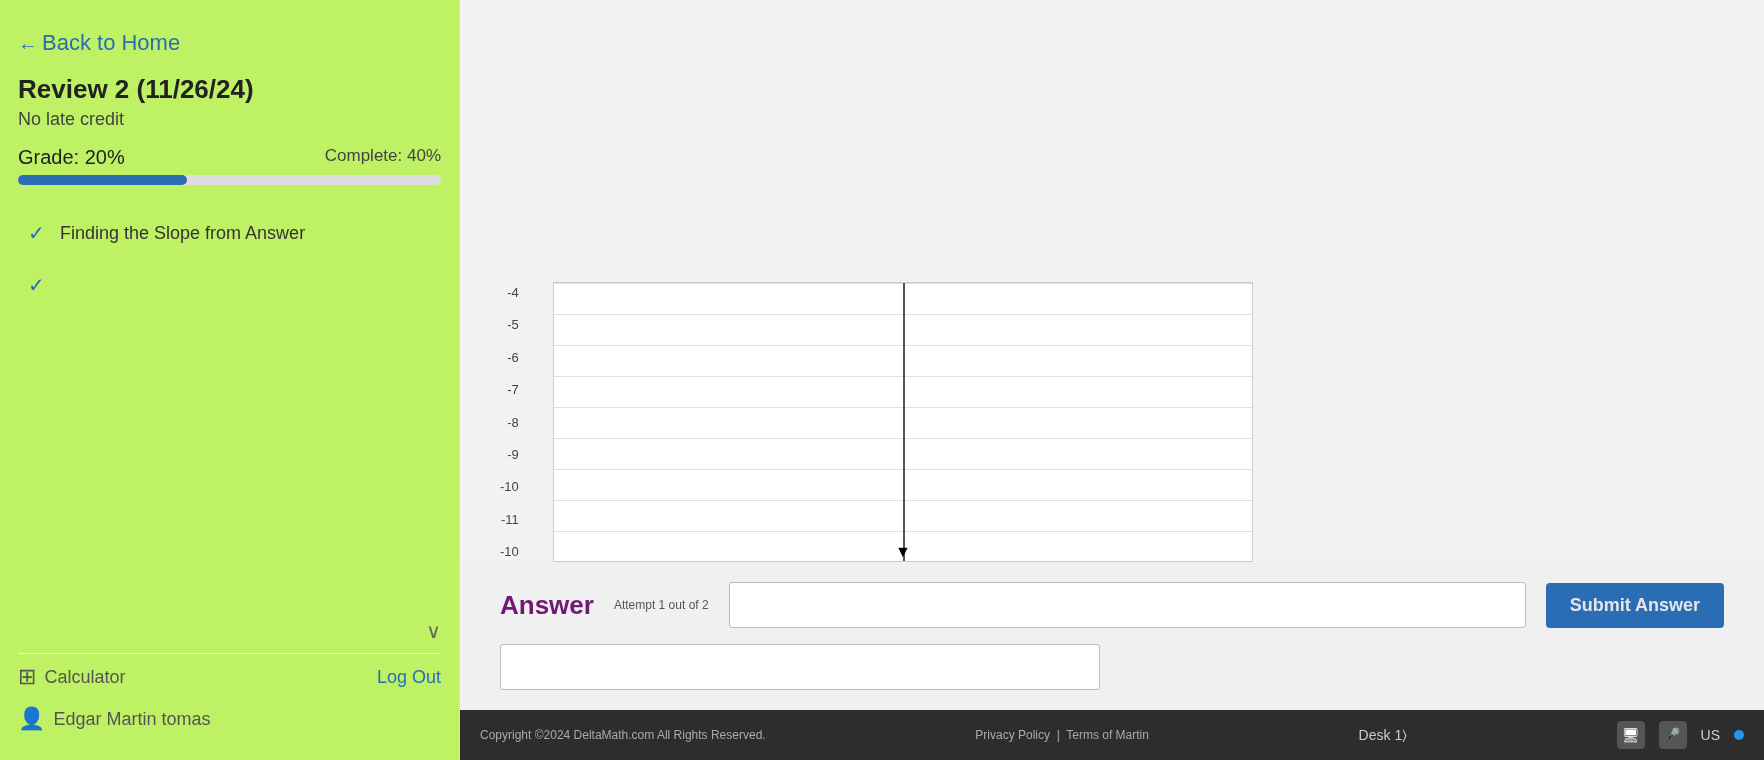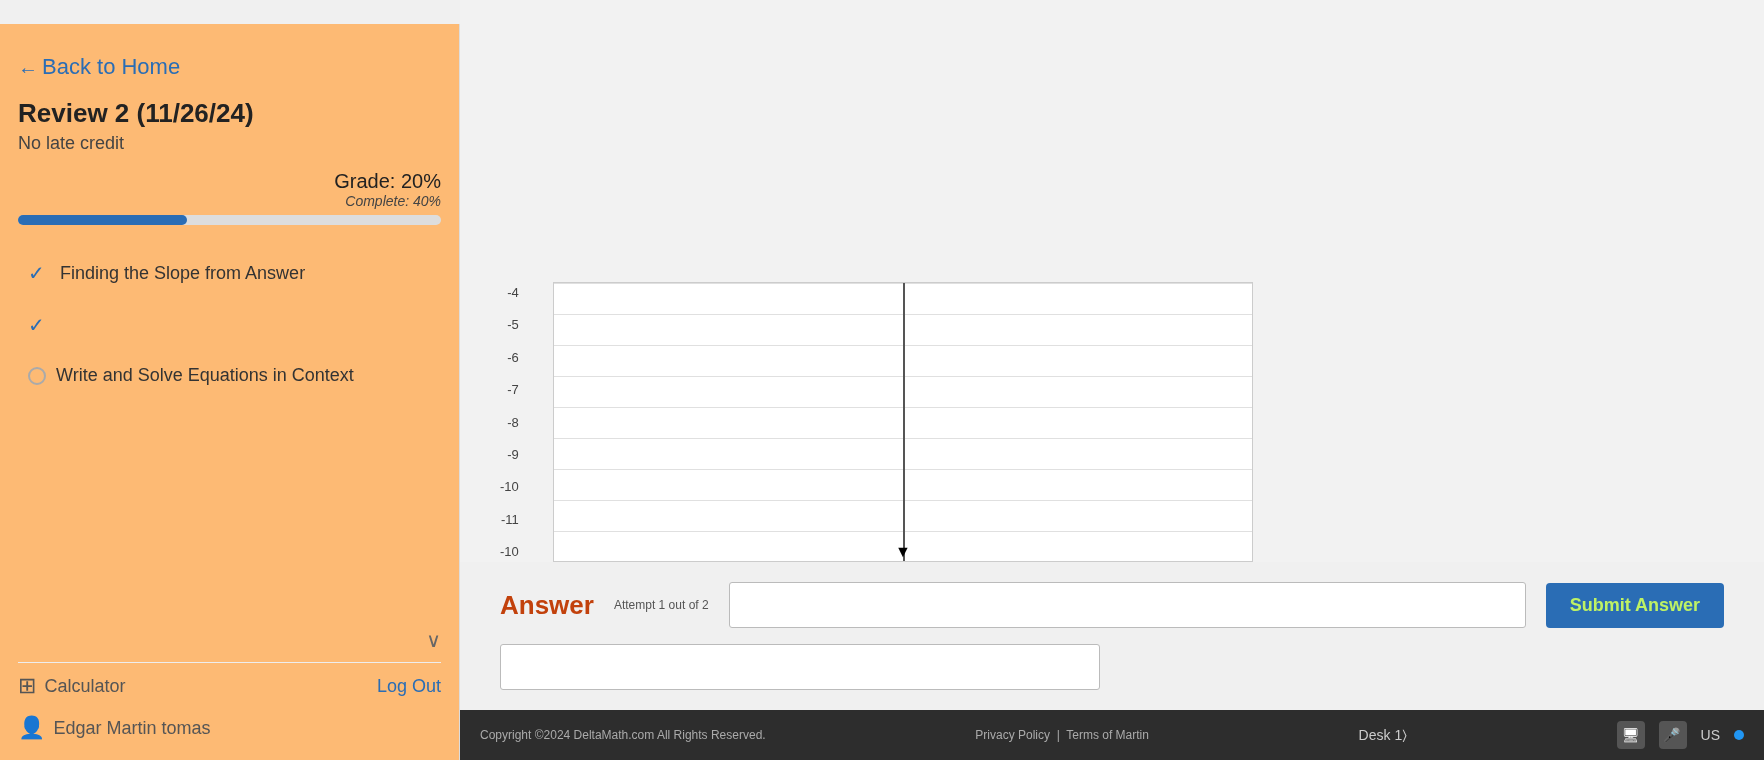--- a/index.html
+++ b/index.html
@@ -17,27 +17,26 @@
       display: flex;
       flex: 1;
       height: 100%;
       background: #f0f0f0;
     }
 
     
     .sidebar {
       width: 460px;
       min-width: 460px;
-      background: #fdba74;
-      padding: 20px 18px 3px 18px;
+      background: #bef264;
+      padding: 20px 18px 12px 18px;
       display: flex;
       flex-direction: column;
       border-right: 1px solid #ddd;
       position: relative;
-      margin-top: 24px;
     }
 
     .back-to-home {
       color: #2a6db5;
       font-size: 22px;
       font-weight: 500;
       cursor: pointer;
       display: flex;
       align-items: center;
       gap: 4px;
@@ -60,35 +59,33 @@
 
     .no-late-credit {
       font-size: 18px;
       color: #444;
       margin-bottom: 16px;
     }
 
     .grade-row {
       display: flex;
       justify-content: space-between;
-      align-items: flex-end;
+      align-items: flex-start;
       margin-bottom: 6px;
-      flex-direction: column;
     }
 
     .grade-label {
       font-size: 20px;
       color: #222;
       font-weight: 500;
     }
 
     .complete-label {
-      font-size: 14px;
+      font-size: 17px;
       color: #444;
-      font-style: italic;
     }
 
     .progress-bar-bg {
       width: 100%;
       height: 10px;
       background: #ddd;
       border-radius: 5px;
       margin-bottom: 22px;
     }
 
@@ -262,42 +259,42 @@
     .answer-row {
       display: flex;
       align-items: center;
       gap: 20px;
       margin-bottom: 16px;
     }
 
     .answer-label {
       font-size: 26px;
       font-weight: 700;
-      color: #c2410c;
+      color: #701a75;
     }
 
     .attempt-text {
       font-size: 12px;
       color: #555;
     }
 
     .answer-input {
       flex: 1;
       height: 46px;
       border: 1px solid #bbb;
       background: #fff;
       border-radius: 3px;
       font-size: 18px;
       padding: 0 12px;
       outline: none;
     }
 
     .submit-btn {
       background: #2a6db5;
-      color: #bef264;
+      color: #e5e5e5;
       border: none;
       border-radius: 4px;
       padding: 12px 24px;
       font-size: 18px;
       font-weight: 600;
       cursor: pointer;
       white-space: nowrap;
     }
 
     .answer-input-secondary {
@@ -397,24 +394,20 @@
       <div class="task-item">
         <span class="check-icon">✓</span>
         <span>Finding the Slope from Answer</span>
       </div>
 
 
       <div class="task-item">
         <span class="check-icon">✓</span>
       </div>
 
-      <div class="task-item">
-        <span class="circle-icon"></span>
-        <span>Write and Solve Equations in Context</span>
-      </div>
     </div>
 
     <div class="sidebar-footer">
       <div class="collapse-btn">
         <span>∨</span>
       </div>
       <div class="footer-items">
         <div class="calculator-btn">
           <span class="calc-icon">⊞</span>
           <span>Calculator</span>

